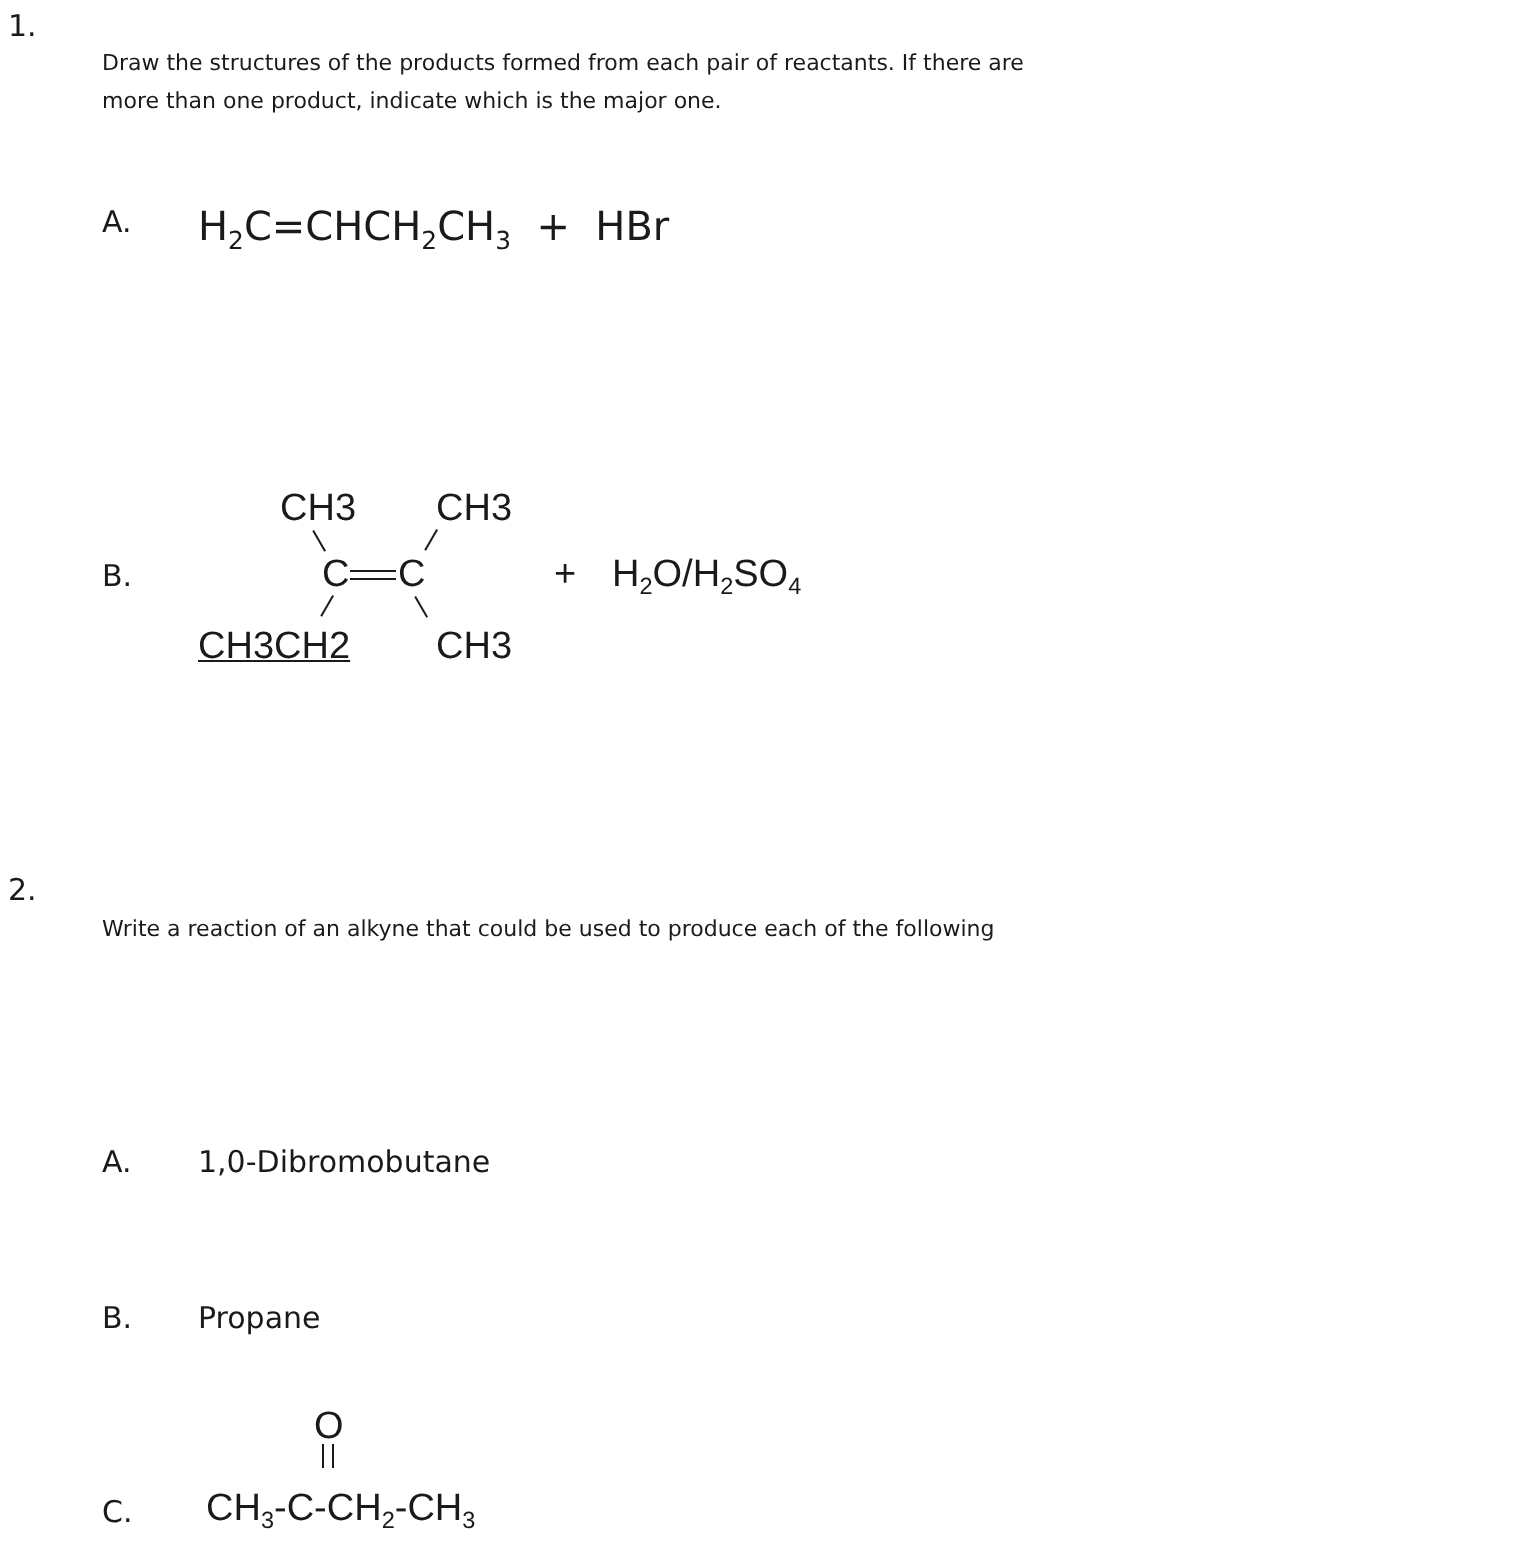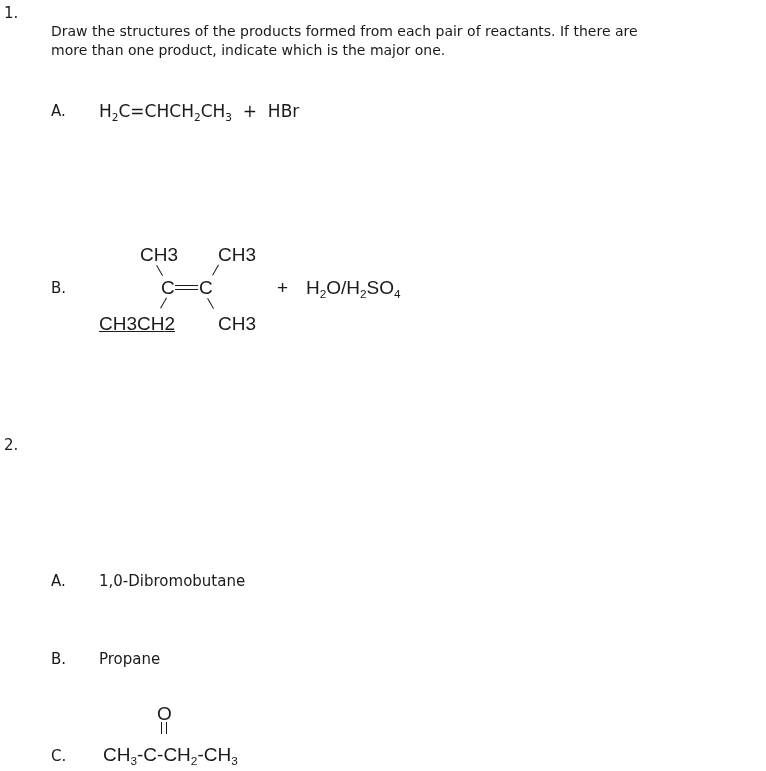--- a/index.html
+++ b/index.html
@@ -1,37 +1,37 @@
 <!DOCTYPE html>
 <html><head>
   <meta charset="utf-8">
   <style>
     html, body { margin: 0; padding: 0; background: #ffffff; }
     body { width: 766px; height: 771px; position: relative; overflow: hidden;
            font-family: "DejaVu Sans", sans-serif; color: #1a1a1a; }
     .abs { position: absolute; white-space: nowrap; }
     .num { font-size: 15px; }
-    .para { font-size: 14px; line-height: 19px; white-space: normal; width: 715px; }
+    .para { font-size: 11px; line-height: 19px; white-space: normal; width: 715px; }
     .lbl { font-size: 15px; }
     .arial { font-family: "Liberation Sans", sans-serif; font-size: 19px; }
     sub { font-size: 0.62em; vertical-align: -0.35em; line-height: 0; }
     .line { position: absolute; background: #1a1a1a; height: 1px; transform-origin: 0 0; }
     .bond { position: absolute; background: #1a1a1a; }
   </style>
 </head>
 <body>
 
 <div class="abs num" style="left:4px; top:4px;">1.</div>
 <div class="abs para" style="left:51px; top:22px;">
   <span>Draw the structures of the products formed from each pair of reactants.  If there are</span><br>
   <span>more than one product, indicate which is the major one.</span>
 </div>
 
 <div class="abs lbl" style="left:51px; top:102px;">A.</div>
-<div class="abs" style="left:99px; top:101px; font-size:17px;">
+<div class="abs" style="left:99px; top:101px; font-size:20px;">
   <span><span>H</span><sub>2</sub><span>C=CHCH</span><sub>2</sub><span>CH</span><sub>3</sub></span>
   &nbsp;<span>+</span>&nbsp;
   <span>HBr</span>
 </div>
 
 <div class="abs lbl" style="left:51px; top:279px;">B.</div>
 <div>
   <div class="abs arial" style="left:140px; top:244px;"><span>CH</span><span>3</span></div>
   <div class="abs arial" style="left:218px; top:244px;"><span>CH</span><span>3</span></div>
   <div class="abs arial" style="left:161px; top:277px;">C</div>
@@ -43,21 +43,21 @@
   <div class="line" style="left:167px; top:298px; width:12px; transform:rotate(120deg);"></div>
   <div class="line" style="left:208px; top:298px; width:12px; transform:rotate(60deg);"></div>
   <div class="abs arial" style="left:99px; top:313px;text-decoration:underline;"><span>CH</span><span>3</span><span>CH</span><span>2</span></div>
   <div class="abs arial" style="left:218px; top:313px;"><span>CH</span><span>3</span></div>
 </div>
 <div class="abs arial" style="left:277px; top:277px;">+</div>
 <div class="abs arial" style="left:306px; top:277px;"><span>H</span><sub>2</sub><span>O/H</span><sub>2</sub><span>SO</span><sub>4</sub></div>
 
 <div class="abs num" style="left:4px; top:436px;">2.</div>
 <div class="abs para" style="left:51px; top:455px;">
-  <br>
+  <span>Write a reaction of an alkyne that could be used to produce each of the following</span><br>
 </div>
 
 <div class="abs lbl" style="left:51px; top:572px;">A.</div>
 <div class="abs lbl" style="left:99px; top:572px;">1,0-Dibromobutane</div>
 
 <div class="abs lbl" style="left:51px; top:650px;">B.</div>
 <div class="abs lbl" style="left:99px; top:650px;">Propane</div>
 
 <div class="abs lbl" style="left:51px; top:747px;">C.</div>
 <div>

